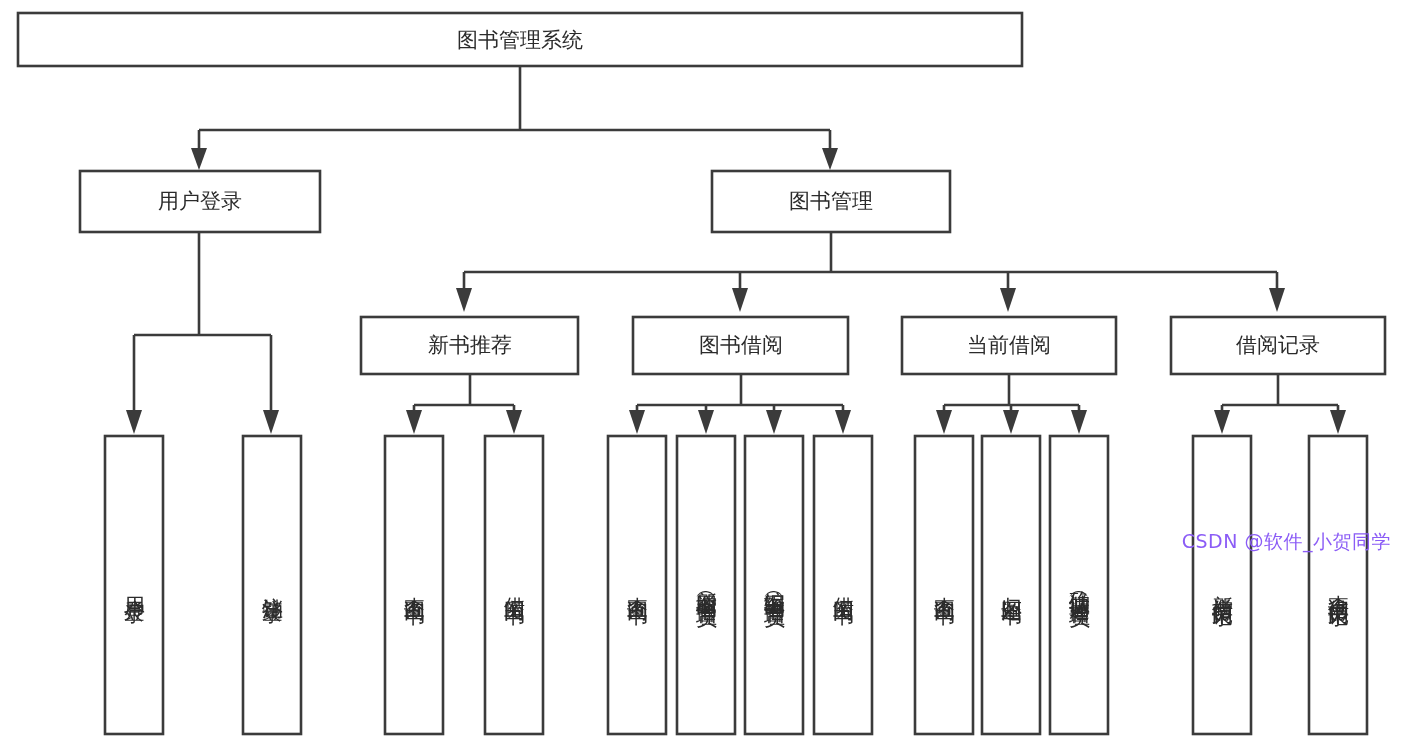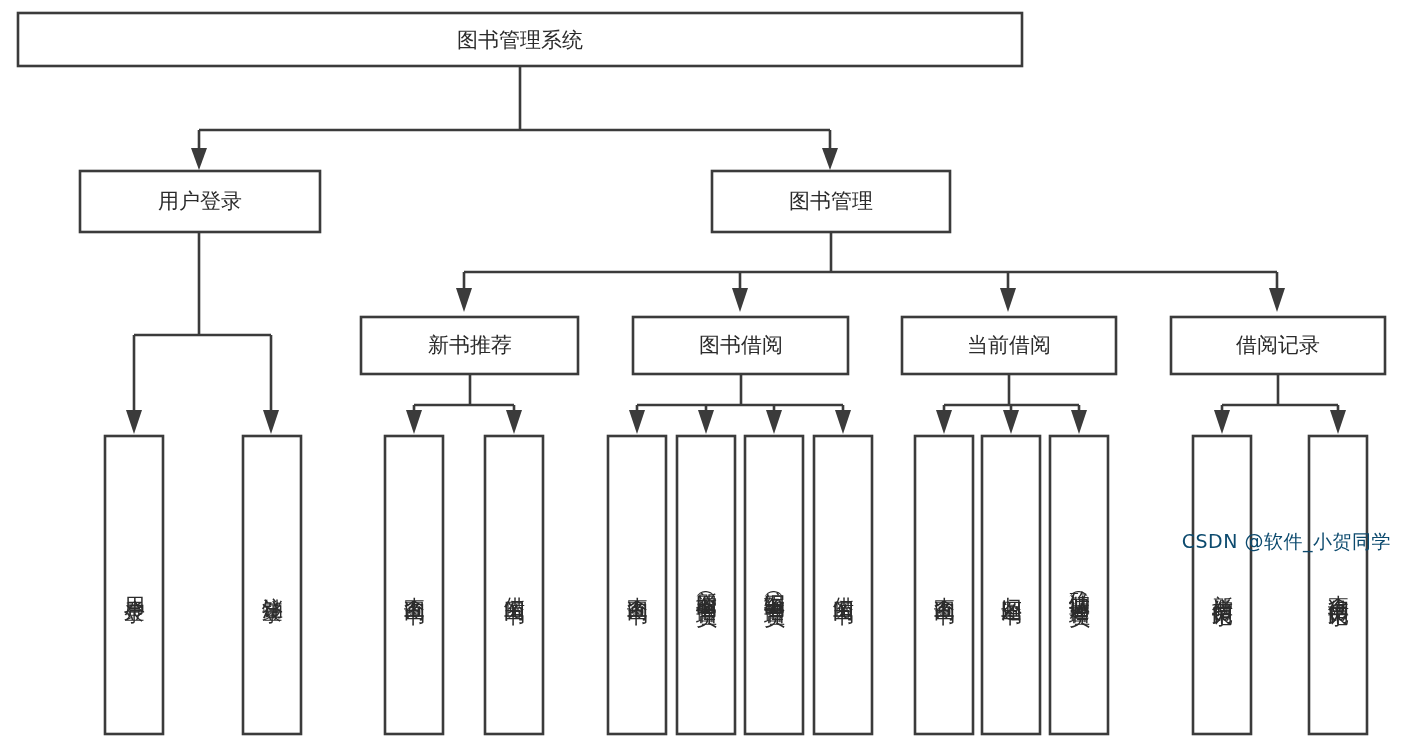--- a/index.html
+++ b/index.html
@@ -70,21 +70,21 @@
     display: flex;
     align-items: center;
     justify-content: center;
   }
   .watermark {
     position: absolute;
     right: 14px;
     bottom: 6px;
     font-family: "DejaVu Sans", "Liberation Sans", sans-serif;
     font-size: 19px;
-    color: #0c4a6e;
+    color: #8b5cf6;
     white-space: nowrap;
     letter-spacing: 0.5px;
   }
 </style>
 </head>
 <body>
 
 <div id="diagram-root">
 
   <svg id="diagram-svg" viewBox="0 0 1405 747" xmlns="http://www.w3.org/2000/svg">

